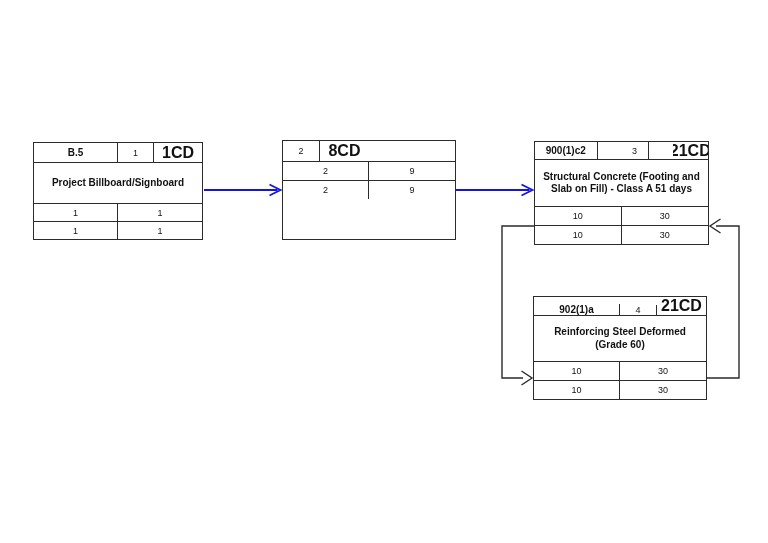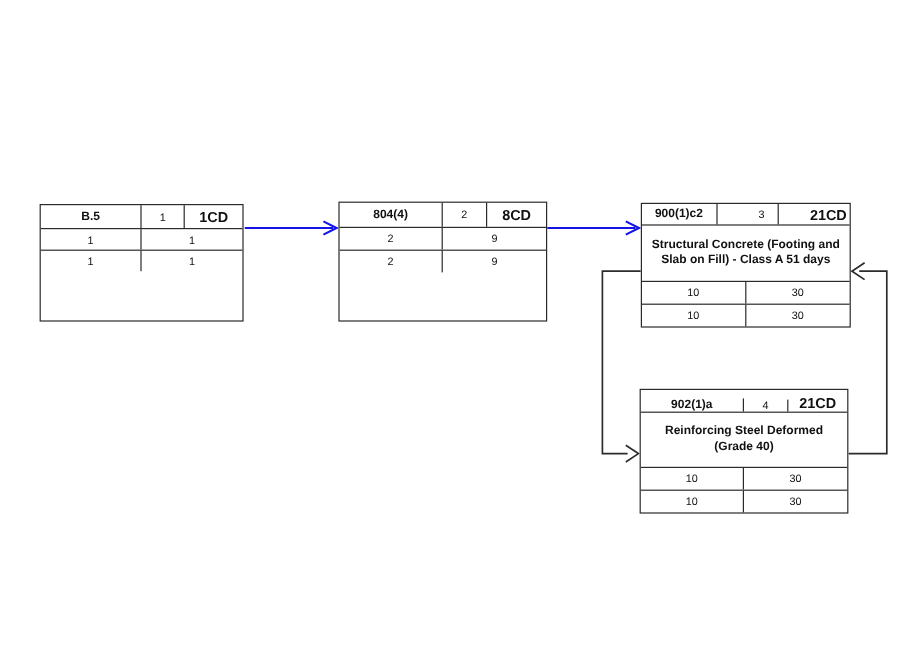--- a/index.html
+++ b/index.html
@@ -5,31 +5,31 @@
   * { margin:0; padding:0; box-sizing:border-box; }
   html,body { background:#ffffff; }
   .page {
     position:relative; width:768px; height:543px; background:#ffffff;
     overflow:hidden; font-family:"Liberation Sans", sans-serif; color:#111111;
   }
   .overlay { position:absolute; left:0; top:0; pointer-events:none; }
 
   .node {
     position:absolute; background:#ffffff; border:1.6px solid #2b2b2b;
-    display:flex; flex-direction:column;margin-top:28px;
+    display:flex; flex-direction:column;
   }
   .hdr { display:flex; flex:0 0 auto; }
   .hdr .cell {
     display:flex; align-items:center; justify-content:center;
     border-right:1.4px solid #2b2b2b; overflow:hidden;
   }
   .hdr .cell:last-child { border-right:none; }
   .cell-code { width:50%; font-weight:bold; font-size:10px; }
   .cell-seq  { width:21.5%; font-size:9px; }
-  .cell-dur  { width:28.5%; font-weight:bold; font-size:12px; }
+  .cell-dur  { width:28.5%; font-weight:bold; font-size:16px; }
   .desc {
     flex:1 1 auto; border-top:1.4px solid #2b2b2b;
     display:flex; align-items:center; justify-content:center;
     text-align:center; font-weight:bold; font-size:10px; line-height:12.5px;
     padding:0 5px;
   }
   .row { display:flex; flex:0 0 auto; border-top:1.4px solid #2b2b2b; }
   .row .cell {
     width:50%; display:flex; align-items:center; justify-content:center;
     font-size:9px;
@@ -68,33 +68,33 @@
       <path d="M720.5 219 L710 226 L720.5 233"></path>
     </g>
   </svg>
 
   <div class="node n1">
     <div class="hdr">
       <div class="cell cell-code">B.5</div>
       <div class="cell cell-seq">1</div>
       <div class="cell cell-dur">1CD</div>
     </div>
+    <div class="desc">Project Billboard/Signboard</div>
     <div class="row">
       <div class="cell">1</div>
       <div class="cell">1</div>
     </div>
     <div class="row">
       <div class="cell">1</div>
       <div class="cell">1</div>
     </div>
   </div>
 
   <div class="node n2">
     <div class="hdr">
-      <div class="cell cell-code">804(4)</div>
       <div class="cell cell-seq">2</div>
       <div class="cell cell-dur">8CD</div>
     </div>
     <div class="row">
       <div class="cell">2</div>
       <div class="cell">9</div>
     </div>
     <div class="row">
       <div class="cell">2</div>
       <div class="cell">9</div>
@@ -117,21 +117,21 @@
       <div class="cell">30</div>
     </div>
   </div>
 
   <div class="node n4">
     <div class="hdr">
       <div class="cell cell-code">902(1)a</div>
       <div class="cell cell-seq">4</div>
       <div class="cell cell-dur">21CD</div>
     </div>
-    <div class="desc">Reinforcing Steel Deformed (Grade 40)</div>
+    <div class="desc">Reinforcing Steel Deformed (Grade 60)</div>
     <div class="row">
       <div class="cell">10</div>
       <div class="cell">30</div>
     </div>
     <div class="row">
       <div class="cell">10</div>
       <div class="cell">30</div>
     </div>
   </div>
 

